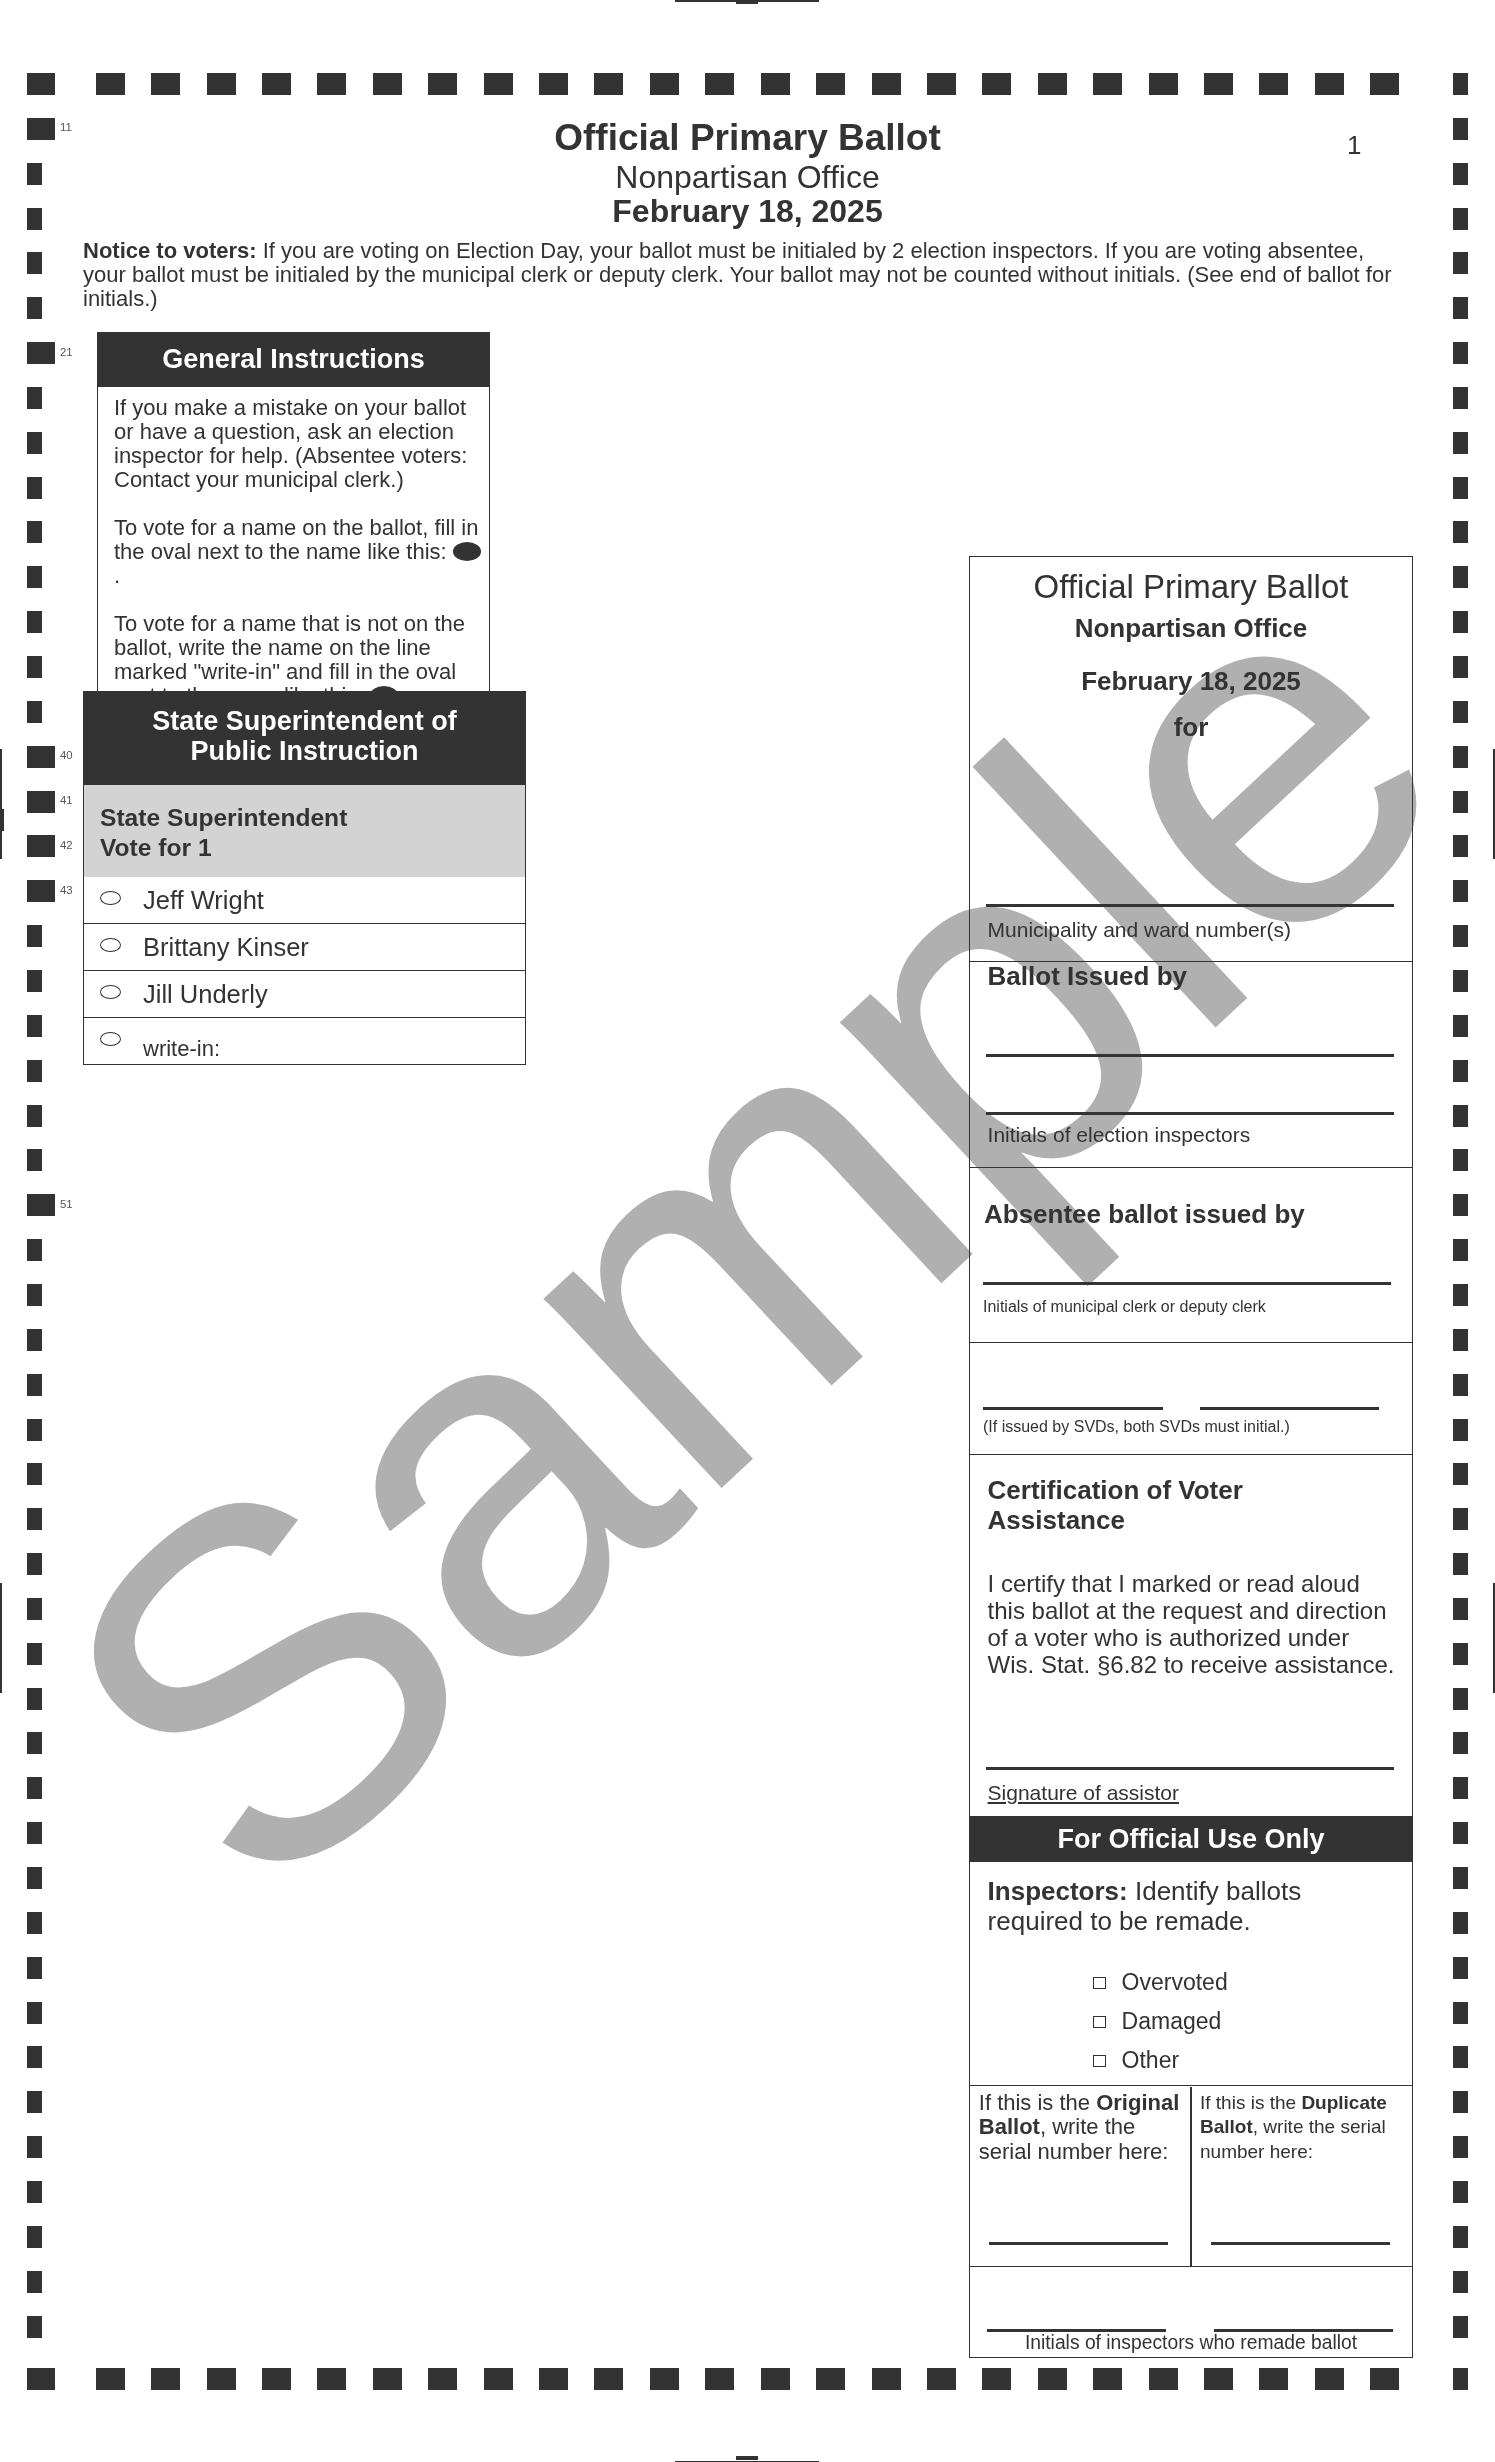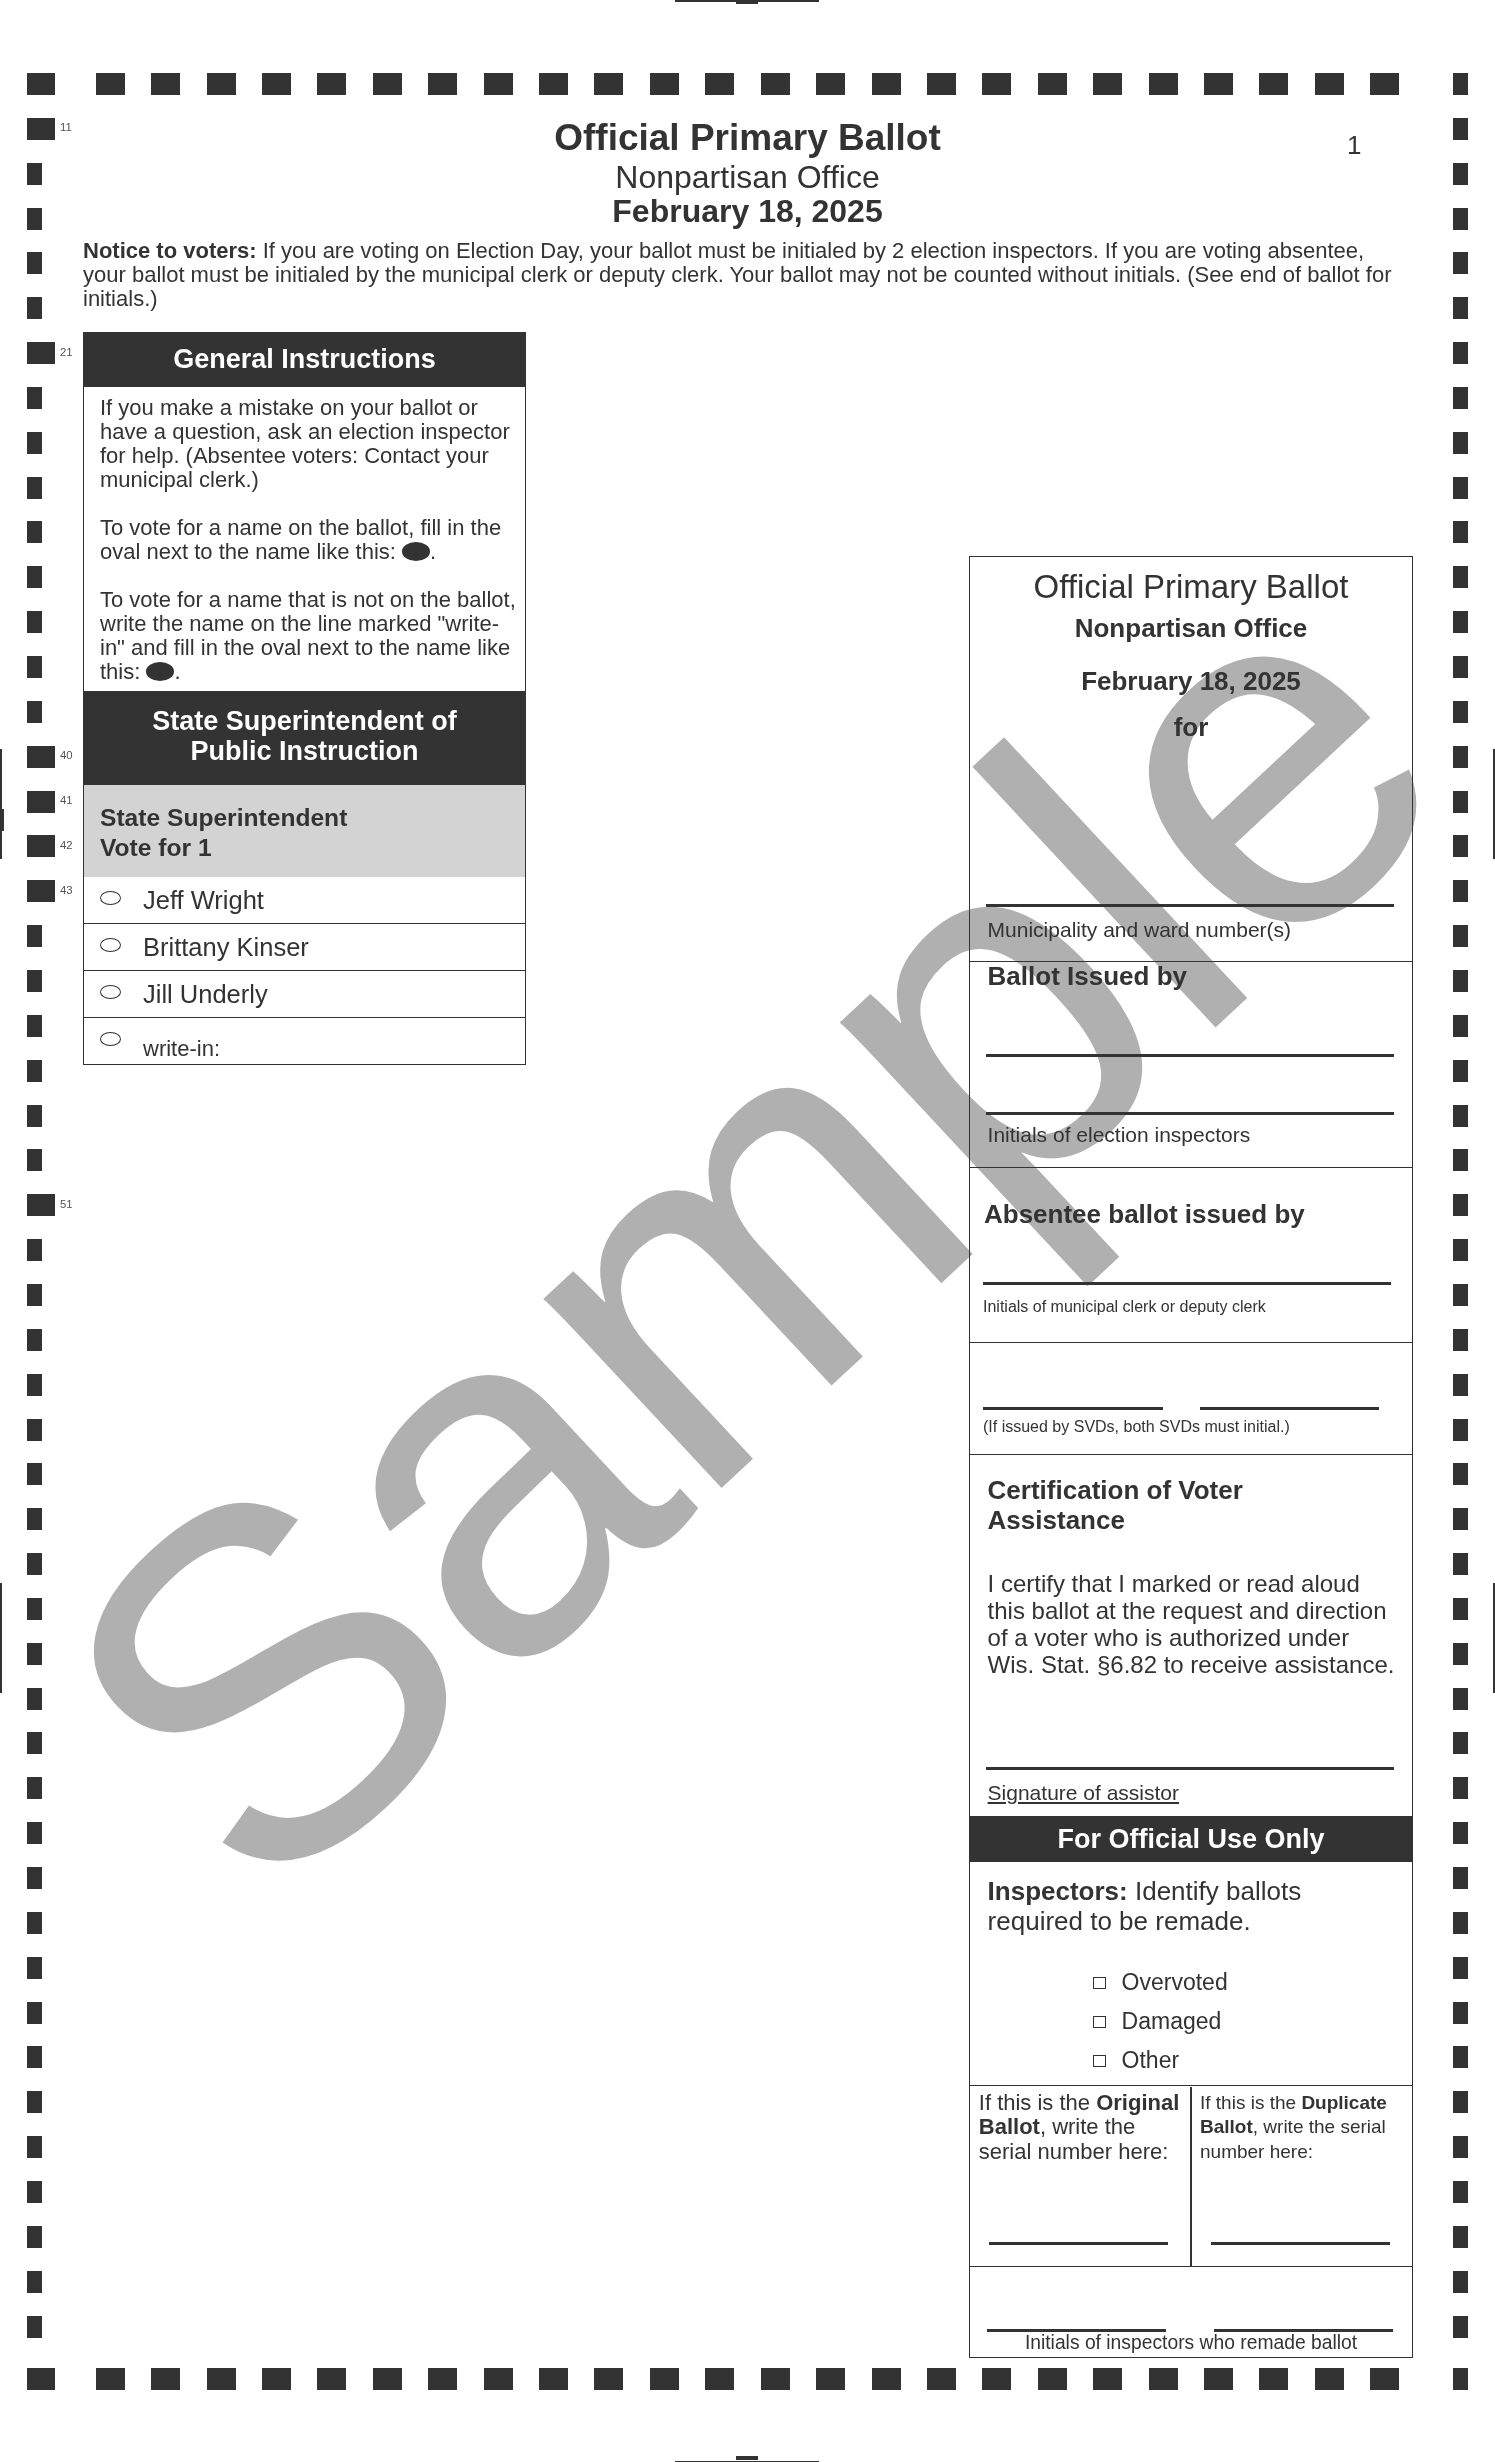--- a/index.html
+++ b/index.html
@@ -13,21 +13,21 @@
     pointer-events:none; z-index:1; letter-spacing:-3.5px; }
   .content { position:absolute; z-index:2; }
   .hdr-title { left:0; width:1495px; text-align:center; }
   .t1 { top:117px; font-size:37px; font-weight:bold; }
   .t2 { top:159px; font-size:32px; }
   .t3 { top:193px; font-size:32px; font-weight:bold; }
   .page-num { left:1347px; top:130px; font-size:26px; }
   .notice { left:83px; top:239px; width:1328px; font-size:22px; line-height:24px; }
   .notice b { font-weight:bold; }
   .dark-hdr { background:#333; color:#fff; font-weight:bold; text-align:center; }
-  .gi { left:83px; top:332px; width:443px; }
+  .gi { left:97px; top:332px; width:393px; }
   .gi-hdr { height:55px; line-height:55px; font-size:27px; }
   .gi-body { background:#fff; padding:8.8px 3.5px 5.3px 16px; font-size:22px; line-height:24px; border-left:1.8px solid #333; border-right:1.8px solid #333; }
   .gi-body p { margin:0 0 24px 0; }
   .gi-body p:last-child { margin-bottom:7px; }
   .oval-fill { display:inline-block; width:28px; height:18.5px; border-radius:50%; background:#333; vertical-align:-1.8px; }
 
   .contest { left:83px; top:691px; width:443px; }
   .contest-hdr { height:94px; font-size:27px; line-height:30px; padding-top:15px; box-sizing:border-box; border-left:1.8px solid #333; border-right:1.8px solid #333; }
   .contest-sub { background:#d3d3d3; height:92px; padding:17.6px 0 0 16px; box-sizing:border-box; font-size:24.6px; line-height:30px; font-weight:bold; border-left:1.8px solid #333; border-right:1.8px solid #333; }
   .cand { height:47px; border:1.8px solid #333; border-top:none; position:relative; background:#fff; box-sizing:border-box; }

